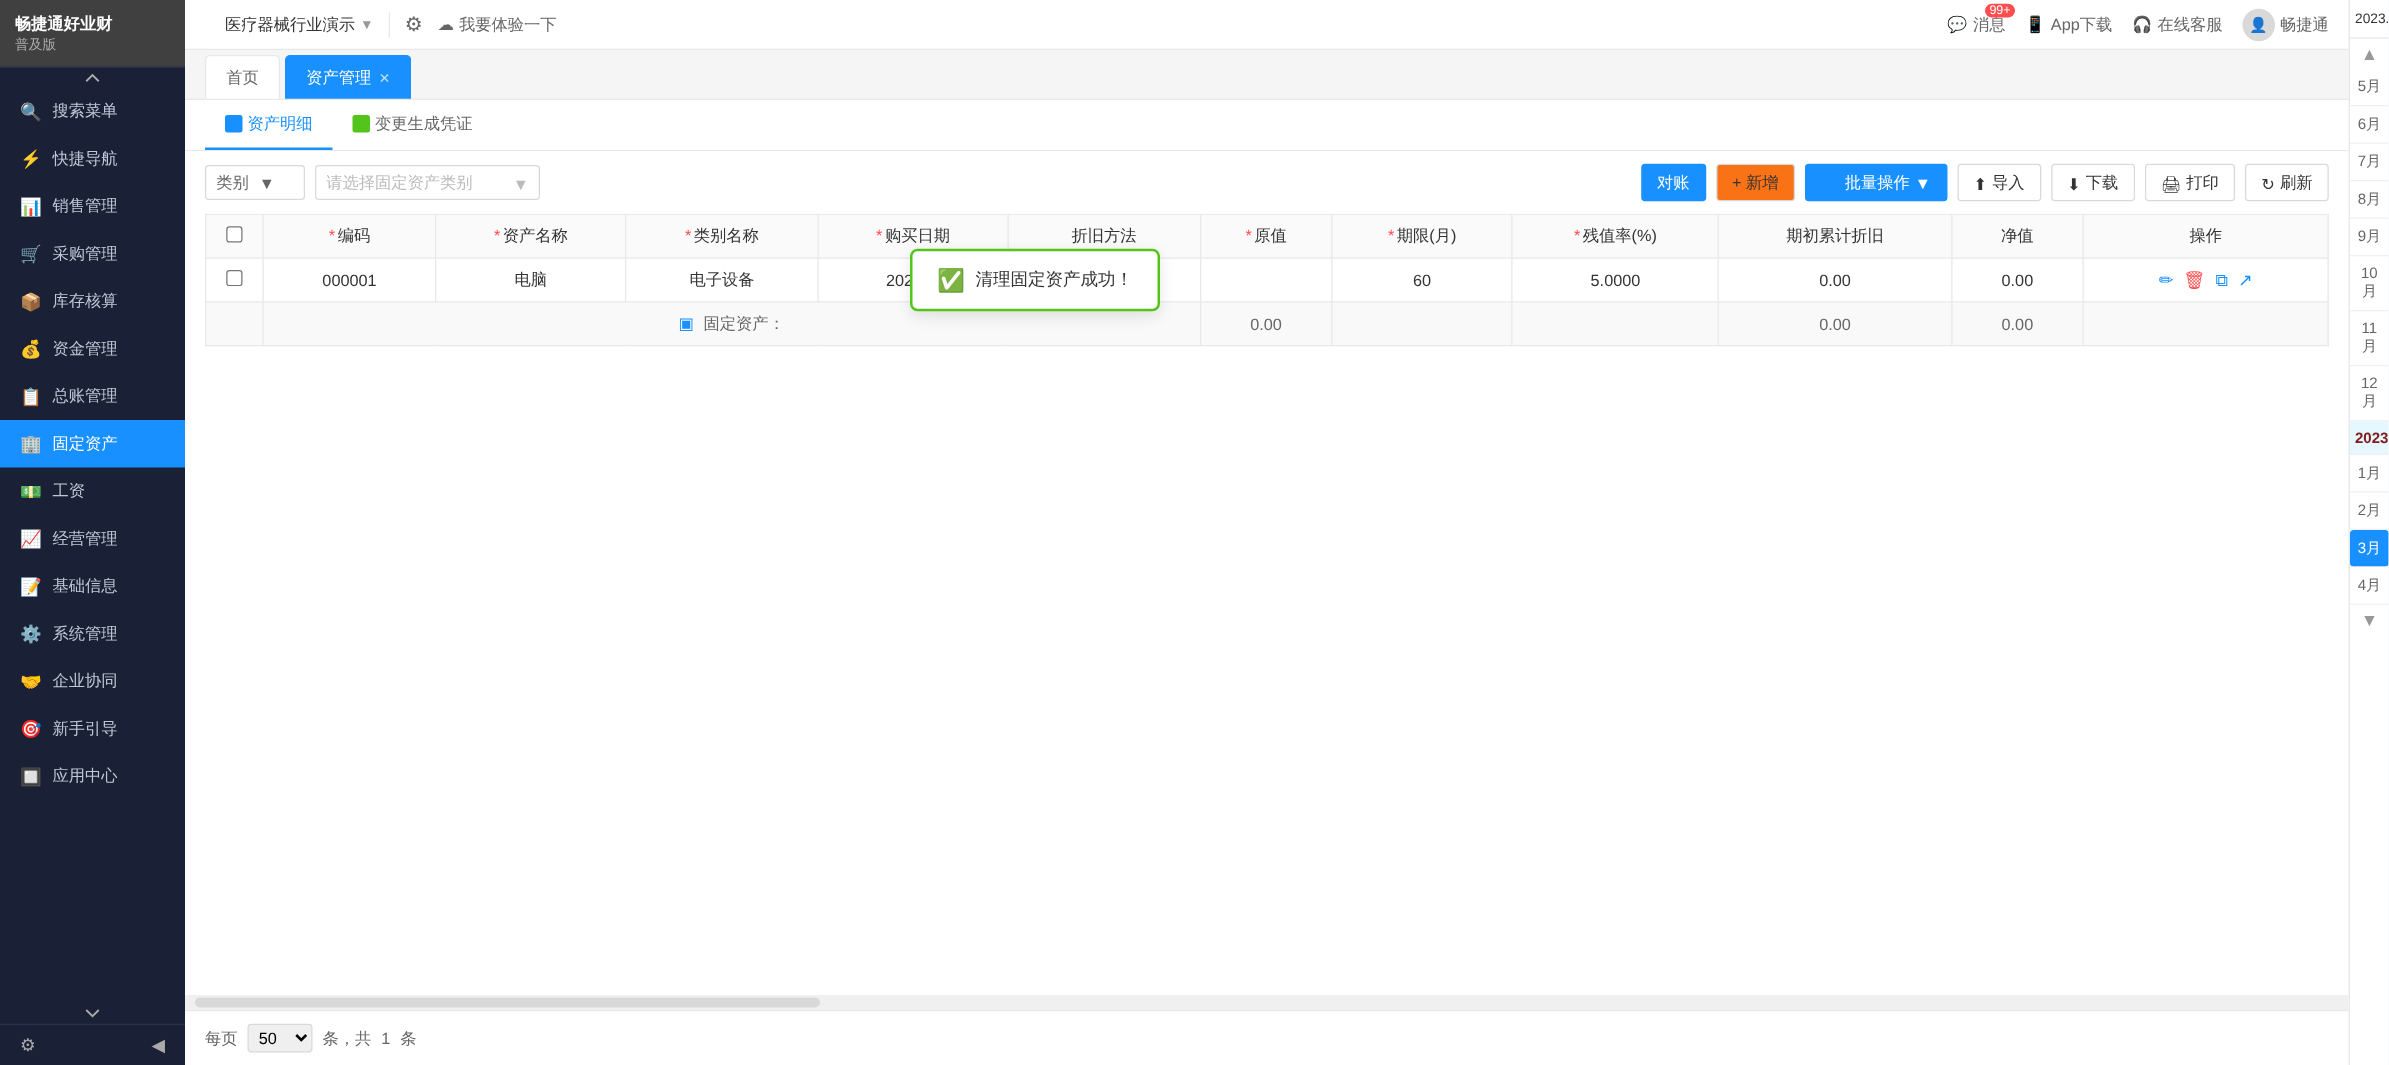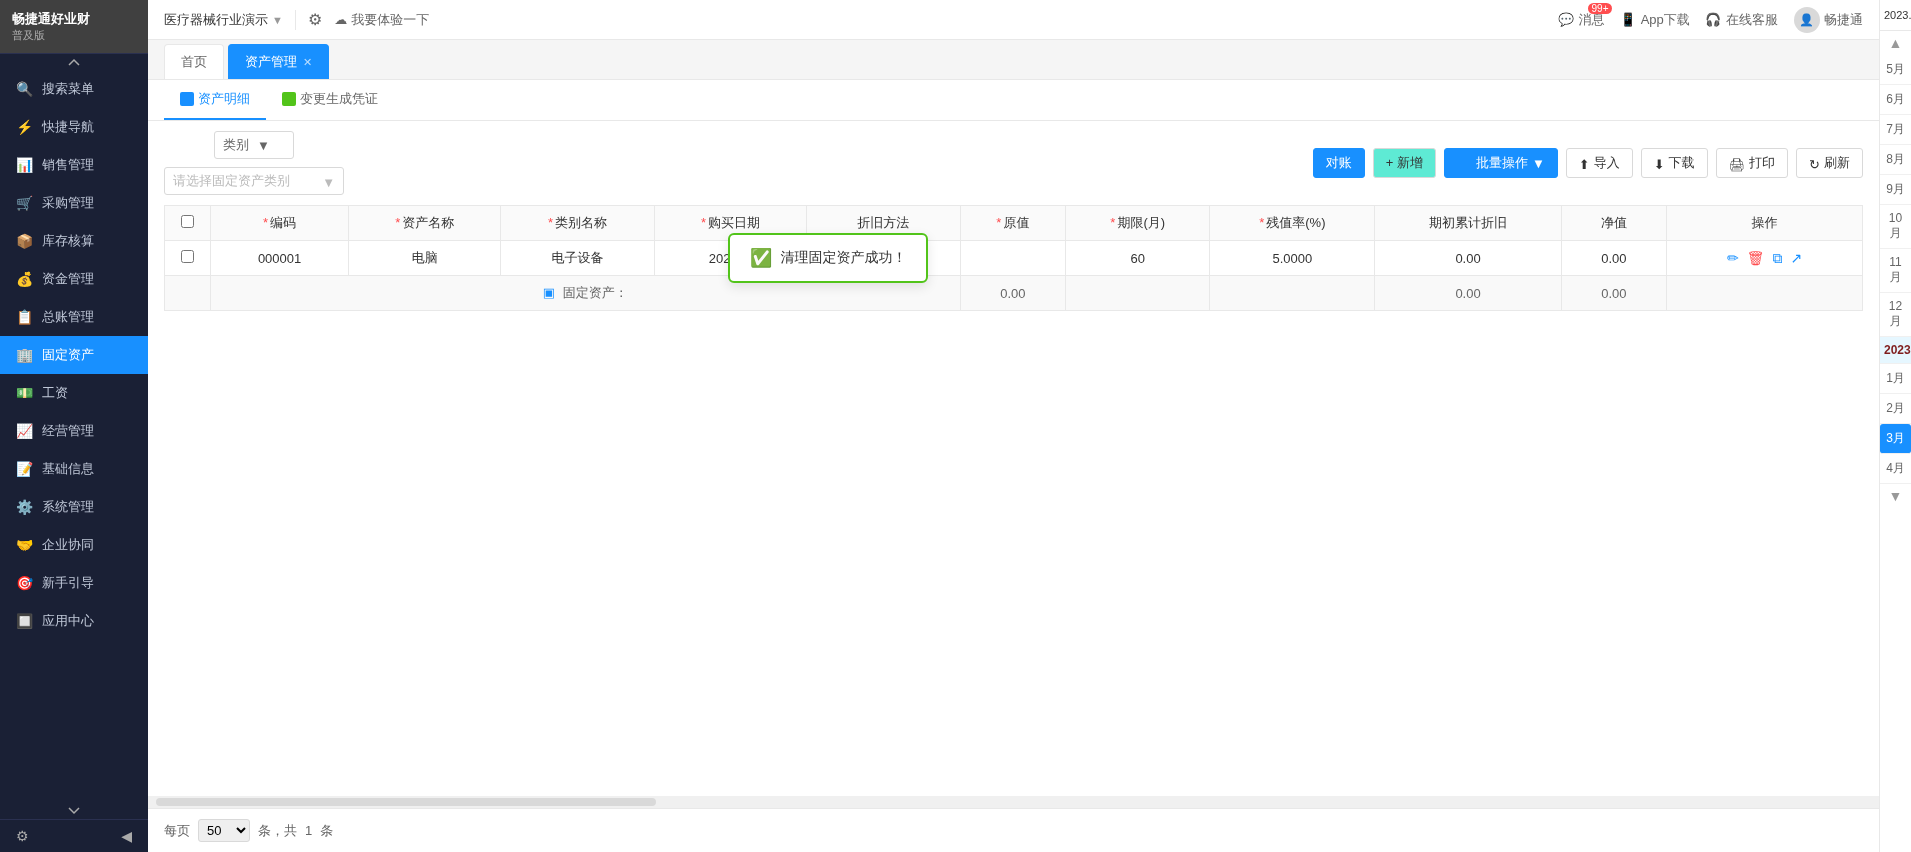--- a/index.html
+++ b/index.html
@@ -17,21 +17,21 @@
     .sidebar-item.active { background: #1890ff; color: #fff; }
     .sidebar-item-icon { width: 18px; height: 18px; display: flex; align-items: center; justify-content: center; font-size: 14px; }
     .sidebar-bottom { border-top: 1px solid #2a3050; padding: 8px 0; display: flex; align-items: center; justify-content: space-between; padding: 8px 16px; }
     .sidebar-bottom-icon { color: #aaa; font-size: 14px; cursor: pointer; }
 
     
     .main { flex: 1; display: flex; flex-direction: column; overflow: hidden; }
 
     
     .topbar { height: 40px; background: #fff; border-bottom: 1px solid #e8e8e8; display: flex; align-items: center; padding: 0 16px; gap: 12px; }
-    .topbar-company { display: flex; align-items: center; gap: 4px; font-size: 13px; color: #333; cursor: pointer; }
+    .topbar-company { display: flex; align-items: center; gap: 4px; font-size: 13px; color: #333; cursor: pointer; margin-left: 16px; }
     .topbar-divider { width: 1px; height: 20px; background: #e8e8e8; }
     .topbar-settings { color: #666; cursor: pointer; font-size: 16px; }
     .topbar-experience { display: flex; align-items: center; gap: 4px; color: #666; font-size: 13px; cursor: pointer; }
     .topbar-right { margin-left: auto; display: flex; align-items: center; gap: 16px; }
     .topbar-right-item { display: flex; align-items: center; gap: 4px; color: #666; font-size: 13px; cursor: pointer; position: relative; }
     .badge { background: #ff4d4f; color: #fff; font-size: 10px; border-radius: 8px; padding: 0 4px; min-width: 16px; text-align: center; position: absolute; top: -8px; right: -8px; }
     .topbar-avatar { width: 26px; height: 26px; background: #d9d9d9; border-radius: 50%; display: flex; align-items: center; justify-content: center; color: #666; font-size: 12px; }
 
     
     .tabbar { height: 40px; background: #f5f5f5; border-bottom: 1px solid #e8e8e8; display: flex; align-items: flex-end; padding: 0 16px; gap: 4px; }
@@ -238,35 +238,35 @@
         <span class="icon-circle"></span>
         <span>资产明细</span>
       </div>
       <div class="inner-tab">
         <span class="icon-doc"></span>
         <span>变更生成凭证</span>
       </div>
     </div>
 
     <div class="toolbar">
-      <div class="filter-row" style="padding:0;gap:8px;background:transparent;border:none;flex-direction:column;">
+      <div class="filter-row" style="padding:0;gap:8px;background:transparent;border:none;">
         <div class="filter-select">
           <span>类别</span>
           <span style="margin-left:4px;">▼</span>
         </div>
         <div class="filter-input">
           <span style="color:#bbb;">请选择固定资产类别</span>
           <span style="margin-left:auto;color:#bbb;">▼</span>
         </div>
       </div>
       <div class="toolbar-right">
         <button class="btn btn-primary">
           <span>对账</span>
         </button>
-        <button class="btn" style="background:#5eead4;border-color:#d9d9d9;color:#333;">
+        <button class="btn" style="background:#f97316;border-color:#d9d9d9;color:#333;">
           <span>+ 新增</span>
         </button>
         <button class="btn btn-dropdown" style="background:#1890ff;color:#fff;border-color:#1890ff;">
           <span>批量操作</span>
           <span>▼</span>
         </button>
         <button class="btn">
           <span>⬆</span>
           <span>导入</span>
         </button>

